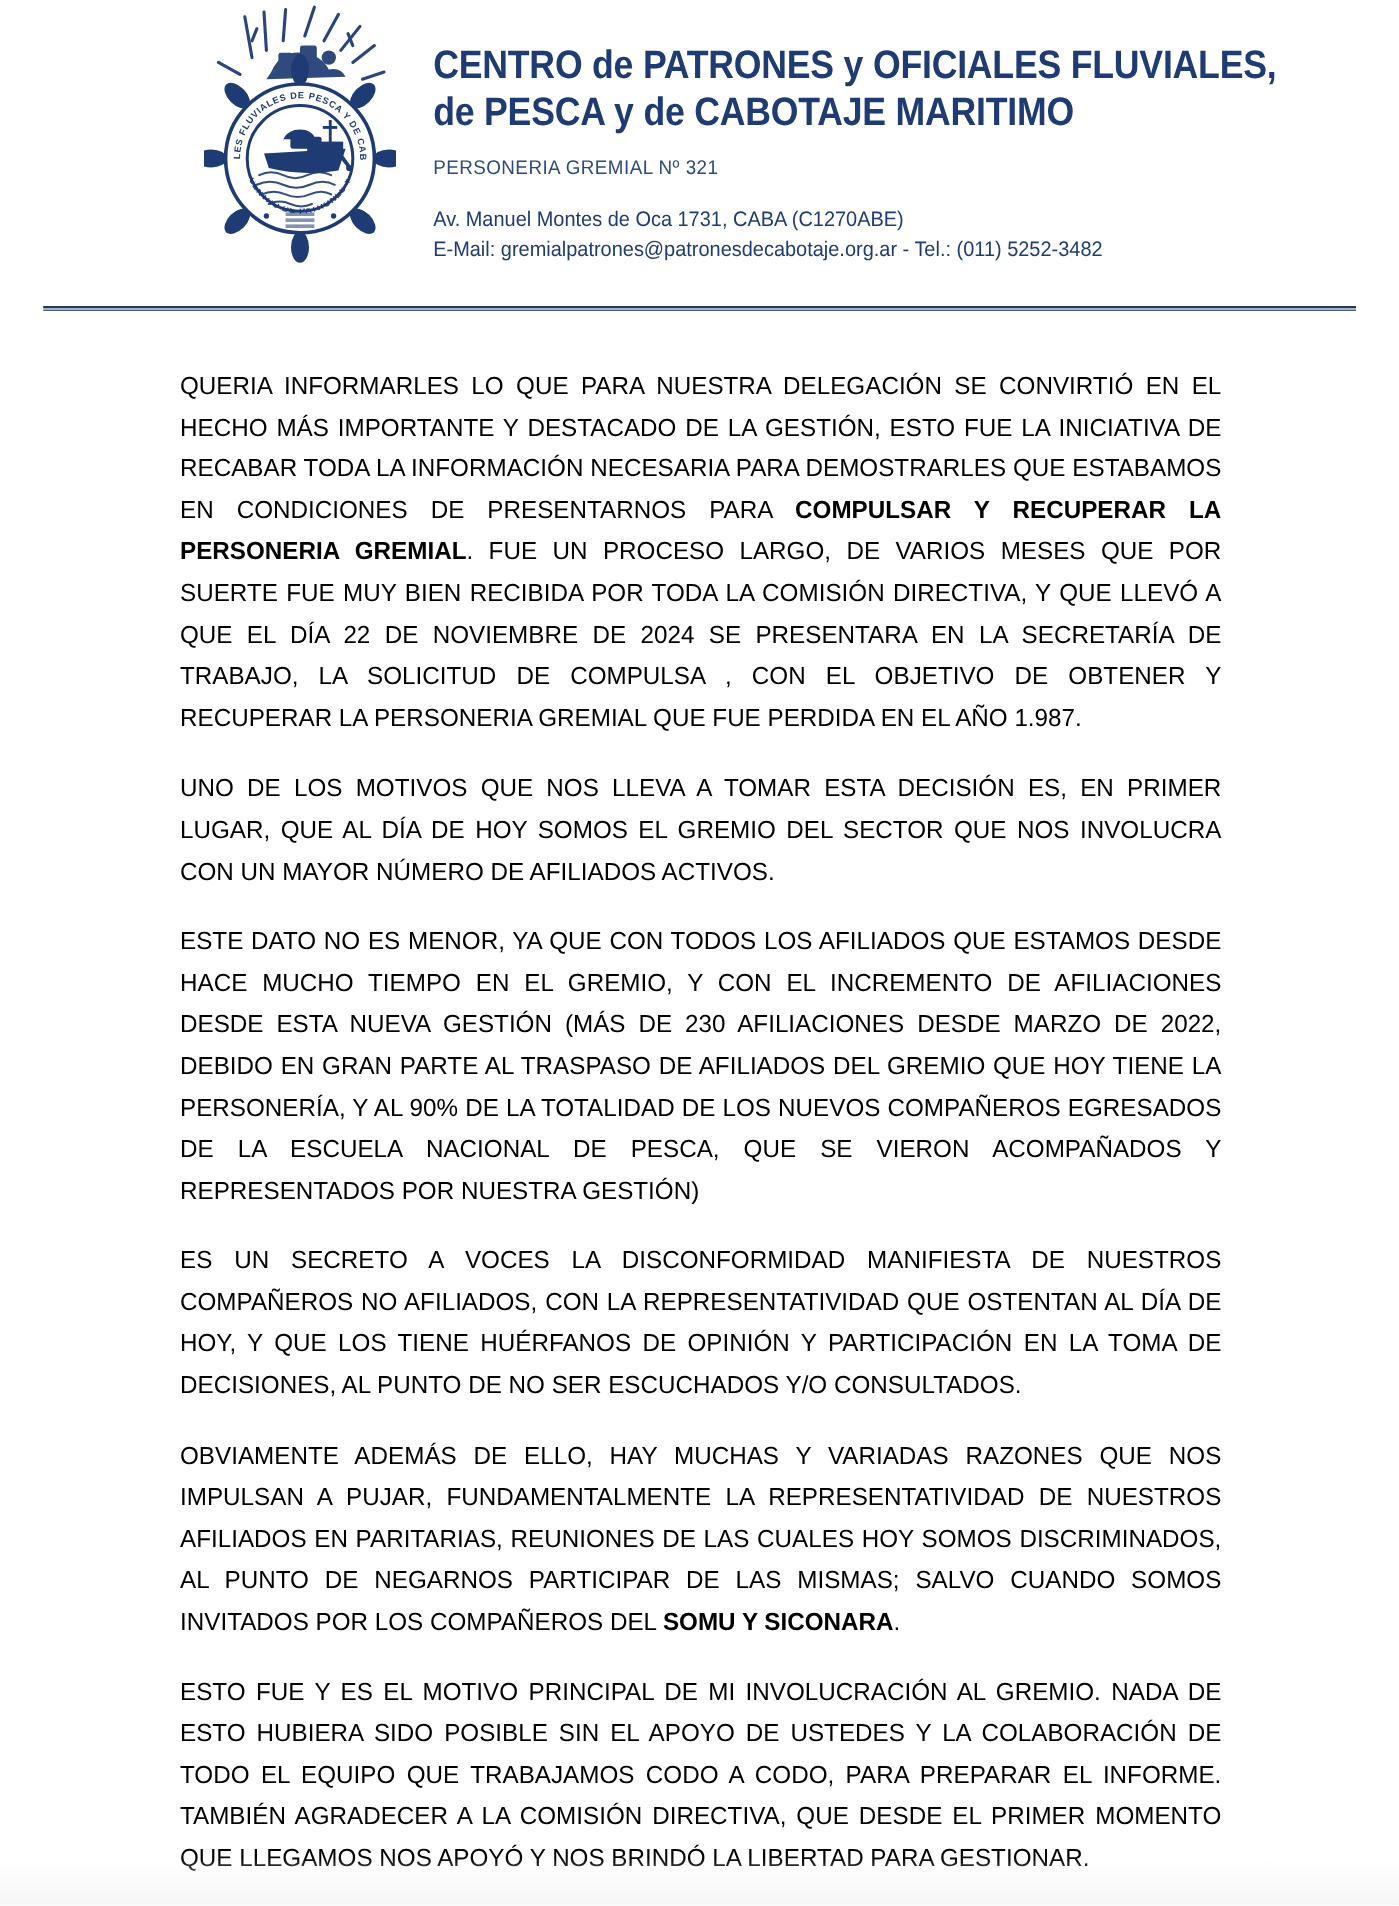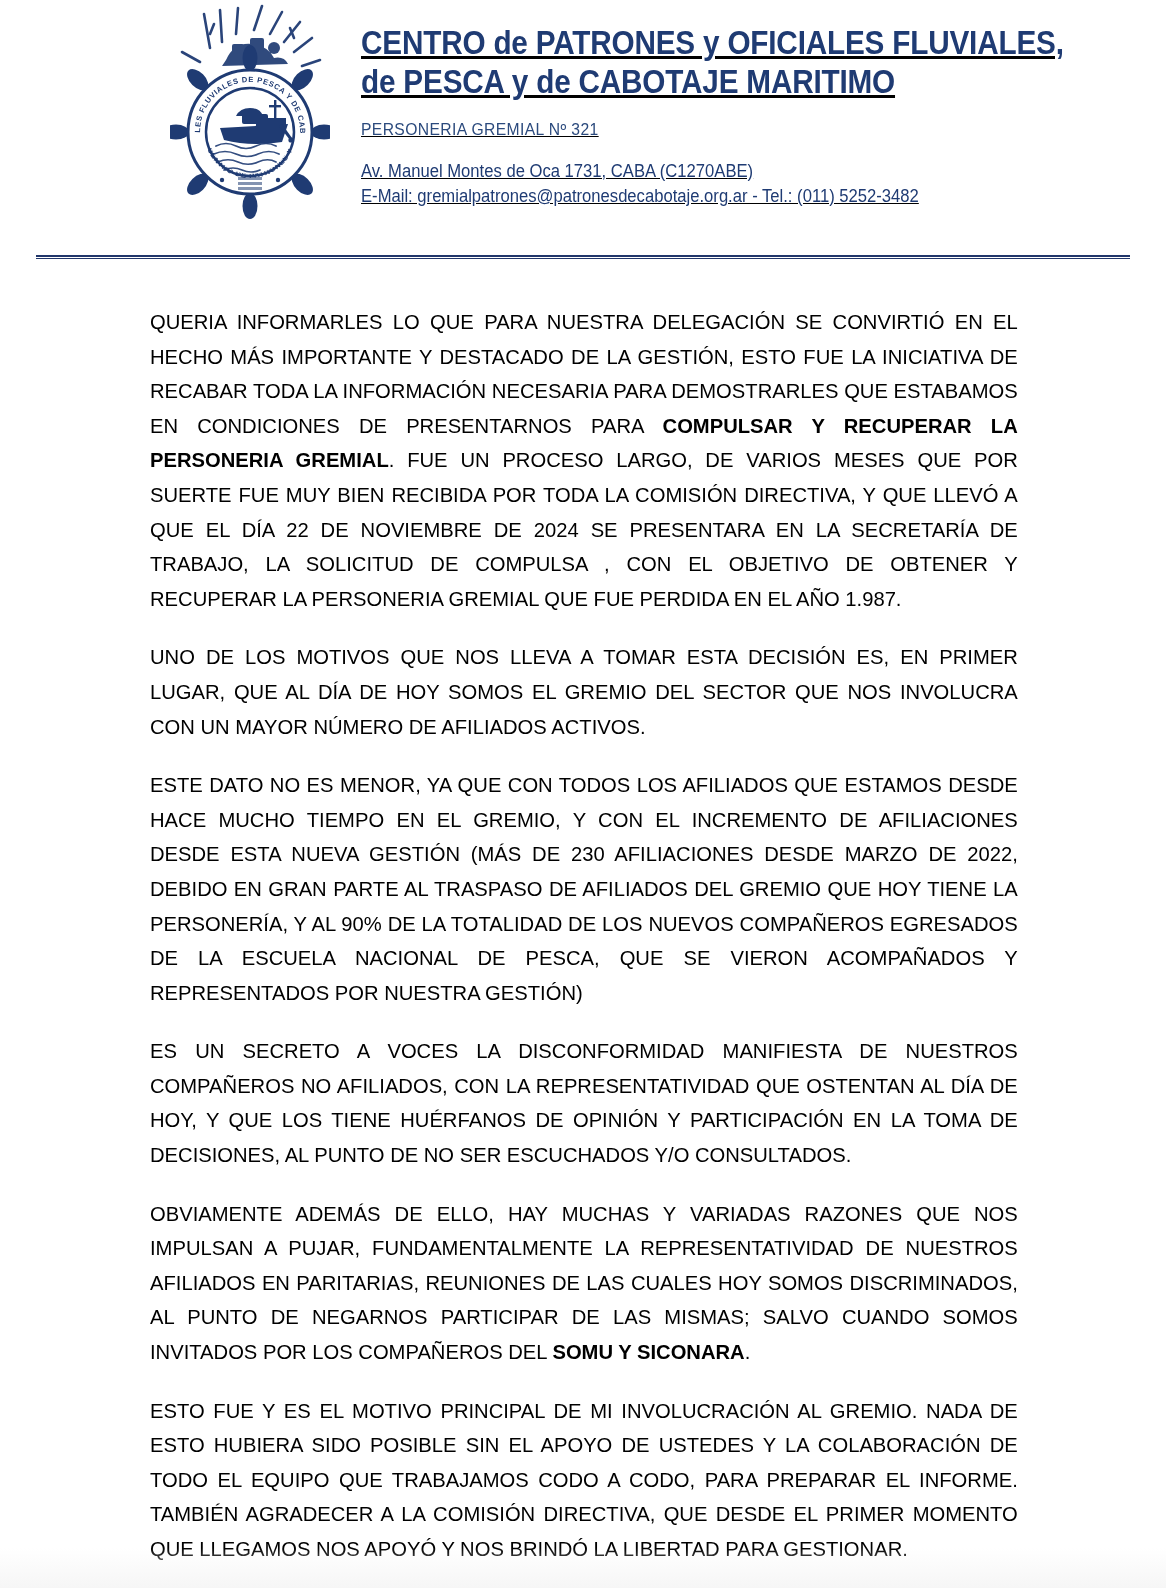--- a/index.html
+++ b/index.html
@@ -37,23 +37,22 @@
 
   .emblem-wrap svg {
     display: block;
     width: 100%;
     height: 100%;
   }
 
   .lh-text {
     position: absolute;
     left: 361px;
-    top: 23px;
+    top: 34px;
     width: 700px;
-    text-decoration: underline;
   }
 
   .org-title {
     color: #1F3B73;
     font-family: "Liberation Sans Narrow", "Liberation Sans", sans-serif;
     font-weight: bold;
     font-size: 33px;
     line-height: 1.19;
     letter-spacing: -0.2px;
     transform: scaleX(0.90);

